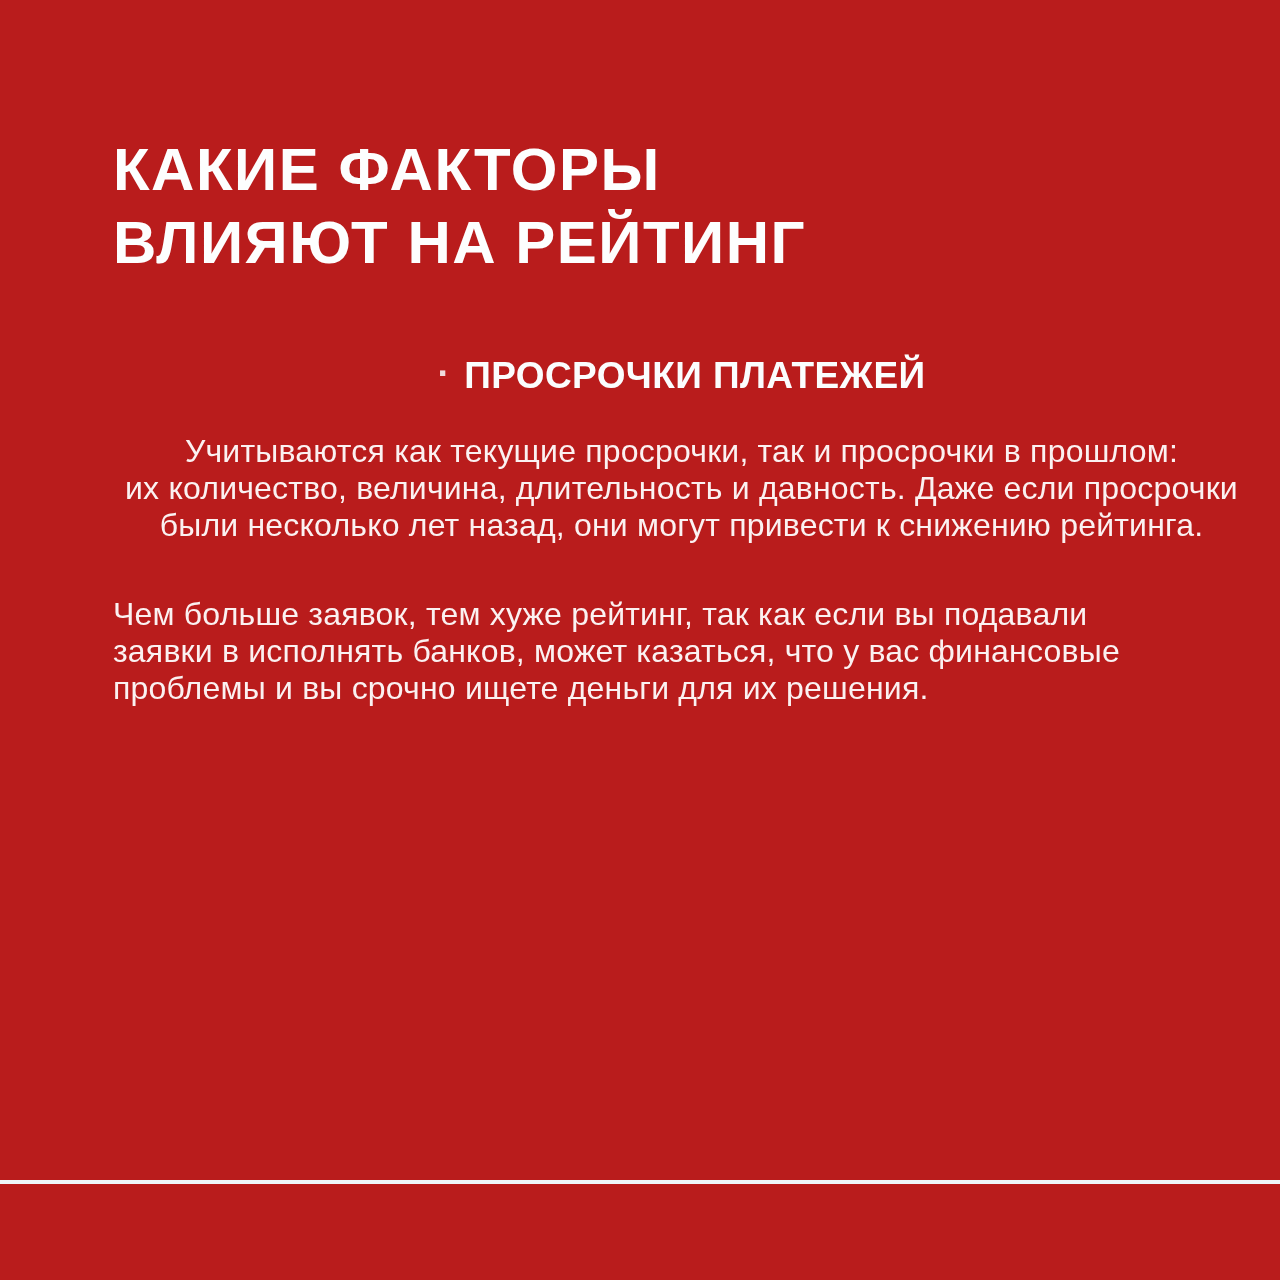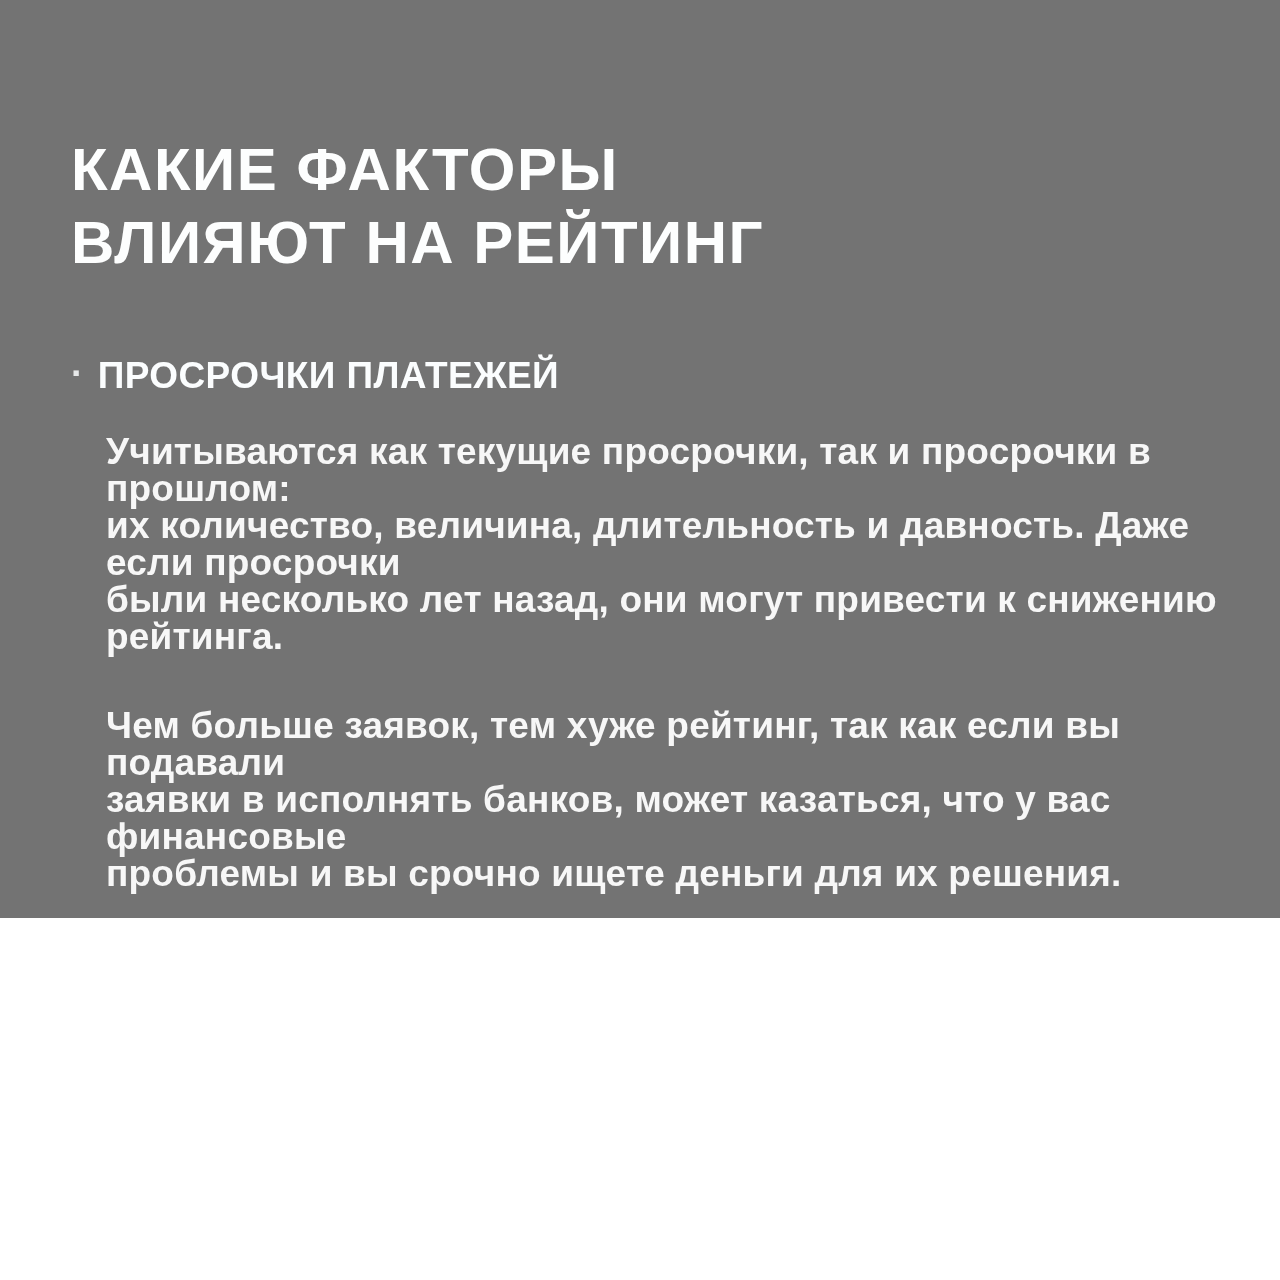--- a/index.html
+++ b/index.html
@@ -2,62 +2,61 @@
 <html><head>
 <meta charset="utf-8">
 <style>
   html, body {
     margin: 0;
     padding: 0;
   }
   .slide {
     position: relative;
     width: 1280px;
-    height: 918px;
+    height: 1280px;
     box-sizing: border-box;
-    padding: 93px 30px 0 71px;
-    background: #737373;
+    padding: 93px 30px 0 113px;
+    background: #b91c1c;
     font-family: "Liberation Sans", "DejaVu Sans", sans-serif;
     color: #FCFDFE;
     overflow: hidden;
   }
   .page-title {
     font-size: 60px;
     line-height: 73px;
     font-weight: 600;
     letter-spacing: 1.5px;
     white-space: pre-line;
     color: #FDFEFE;
   }
   .section-heading {
     font-size: 37px;
     line-height: 47px;
     font-weight: 700;
     letter-spacing: 0.4px;
     white-space: pre-line;
     color: #FBFDFE;
   }
-  .section:nth-of-type(1) { margin-top: 73px; }
+  .section:nth-of-type(1) { margin-top: 73px; text-align: center; }
   .section + .section { margin-top: 52px; }
   .bullet {
     display: inline-block;
     margin-right: 14px;
     font-weight: 700;
     opacity: 0.85;
     transform: translateY(-2px);
   }
   .section-body {
     margin-top: 34px;
-    font-size: 37px;
+    font-size: 32px;
     line-height: 37px;
-    font-weight: 700;
+    font-weight: 400;
     letter-spacing: 0.2px;
     white-space: pre-line;
     color: rgba(255, 255, 255, 0.94);
-    margin-left: 35px;
   }
   .divider {
     position: absolute;
     left: 0;
     top: 1180px;
     width: 1280px;
     height: 4px;
     background: #EFF5F9;
   }
 </style>

